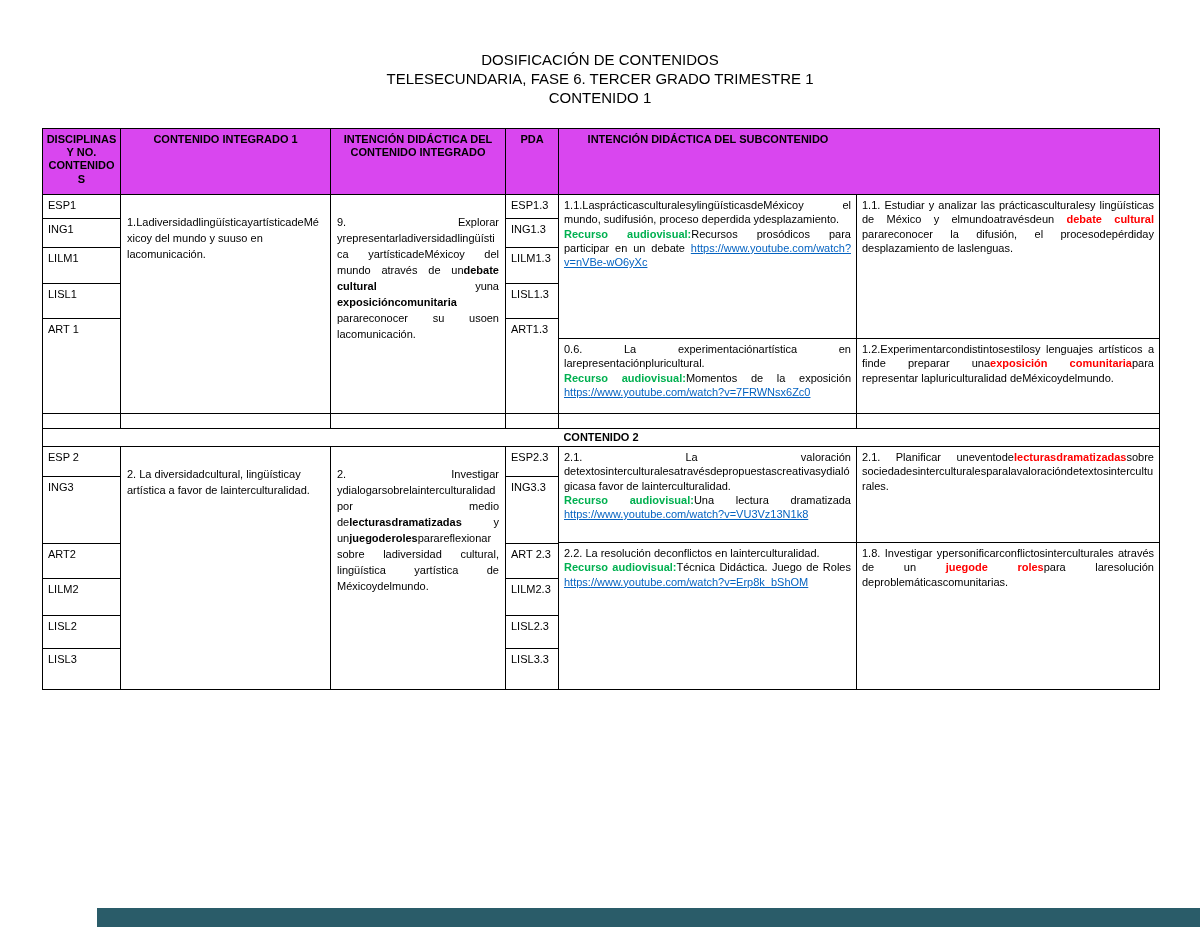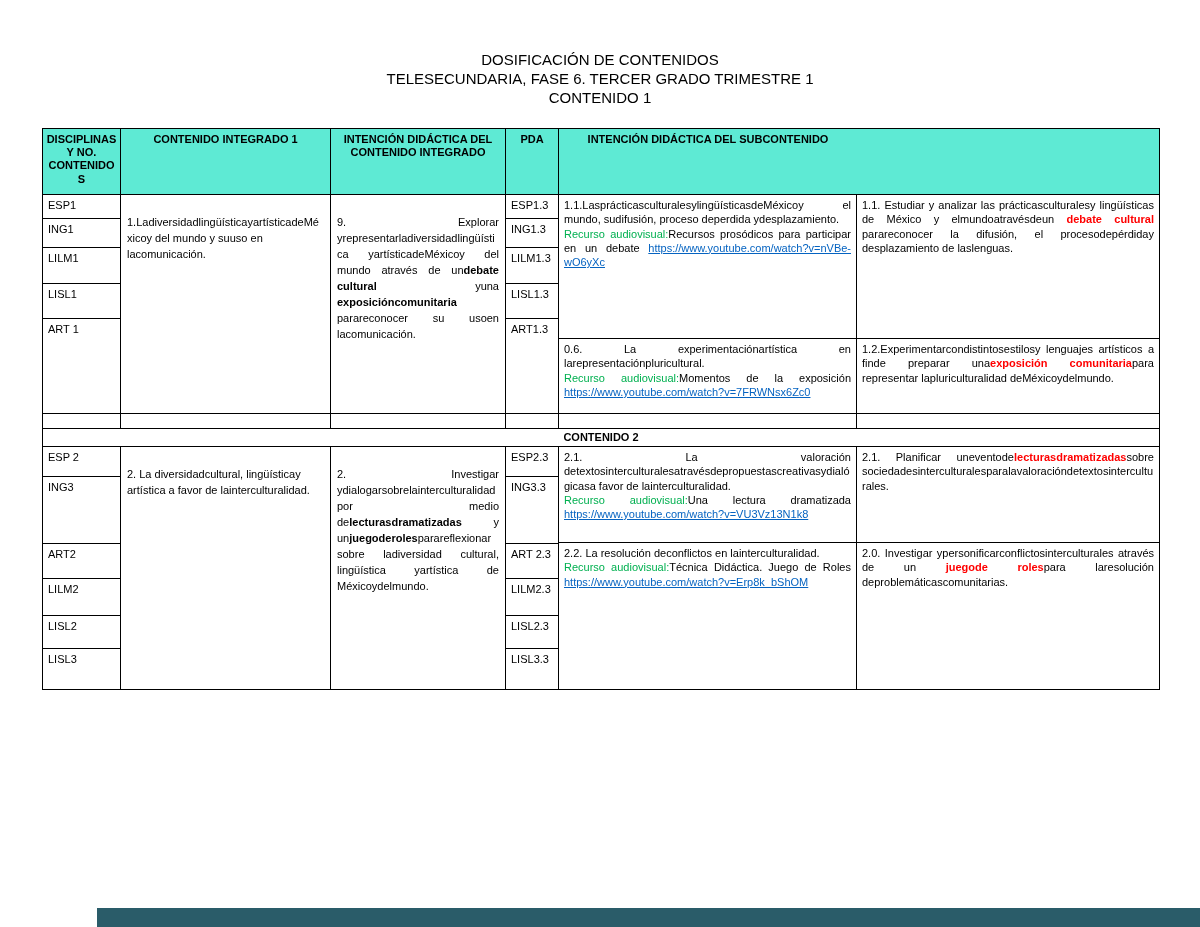--- a/index.html
+++ b/index.html
@@ -19,21 +19,21 @@
     position: absolute; left: 42px; top: 128px; width: 1118px;
     border: 1px solid #000; font-size: 11px;
   }
   .grid { display: grid; grid-template-columns: 78px 210px 175px 53px 298px 1fr; }
   .row { border-bottom: 1px solid #000; }
   .row:last-child { border-bottom: none; }
   .cell { border-right: 1px solid #000; overflow: hidden; }
   .cell:last-child { border-right: none; }
 
   
-  .hdr-row { background: #5eead4; height: 66px; }
+  .hdr-row { background: #d946ef; height: 66px; }
   .hdr-cell {
     font-weight: bold; text-align: center; padding: 4px 2px;
     line-height: 1.2; overflow-wrap: anywhere; display: block;
   }
 
   
   .stack { display: flex; flex-direction: column; padding: 0; }
   .sub {
     border-bottom: 1px solid #000; padding: 3px 5px; line-height: 1.3;
     overflow-wrap: anywhere; overflow: hidden;
@@ -41,21 +41,21 @@
   .sub:last-child { border-bottom: none; }
   .fill { flex: 1 1 auto; }
   .h24{height:24px} .h29{height:29px} .h30{height:30px} .h33{height:33px}
   .h35{height:35px} .h36{height:36px} .h37{height:37px} .h67{height:67px}
   .h96{height:96px} .h122{height:144px}
 
   .txt { padding: 20px 6px; line-height: 1.45; overflow-wrap: anywhere; }
   .just { text-align: justify; }
   .left { text-align: left; }
 
-  .green-label { color: #00B050; font-weight: normal; }
+  .green-label { color: #00B050; font-weight: bold; }
   .red-bold { color: #FF0000; font-weight: bold; }
   b { font-weight: bold; }
   a.yt-link { color: #0563C1; text-decoration: underline; overflow-wrap: anywhere; cursor: pointer; }
 
   .strip-row { height: 15px; }
   .strip-cell { height: 100%; }
 
   .divider-row {
     height: 18px; text-align: center; font-weight: bold;
     line-height: 17px; border-bottom: 1px solid #000;
@@ -184,20 +184,20 @@
         <span class="green-label">Recurso audiovisual:</span><span>Técnica Didáctica. Juego de Roles </span>
         <a class="yt-link" href="#">https://www.youtube.com/watch?v=Erp8k_bShOM</a>
       </div>
     </div>
 
     <div class="cell stack">
       <div class="sub h96 just">
         <span>2.1. Planificar uneventode</span><span class="red-bold">lecturasdramatizadas</span><span>sobre sociedadesinterculturalesparalavaloracióndetextosinterculturales.</span>
       </div>
       <div class="sub fill just">
-        <span>2.0. Investigar ypersonificarconflictosinterculturales através de un </span><span class="red-bold">juegode roles</span><span>para laresolución deproblemáticascomunitarias.</span>
+        <span>1.8. Investigar ypersonificarconflictosinterculturales através de un </span><span class="red-bold">juegode roles</span><span>para laresolución deproblemáticascomunitarias.</span>
       </div>
     </div>
   </div>
 
 </div>
 
 <div class="bottom-bar"></div>
 
 </body></html>

